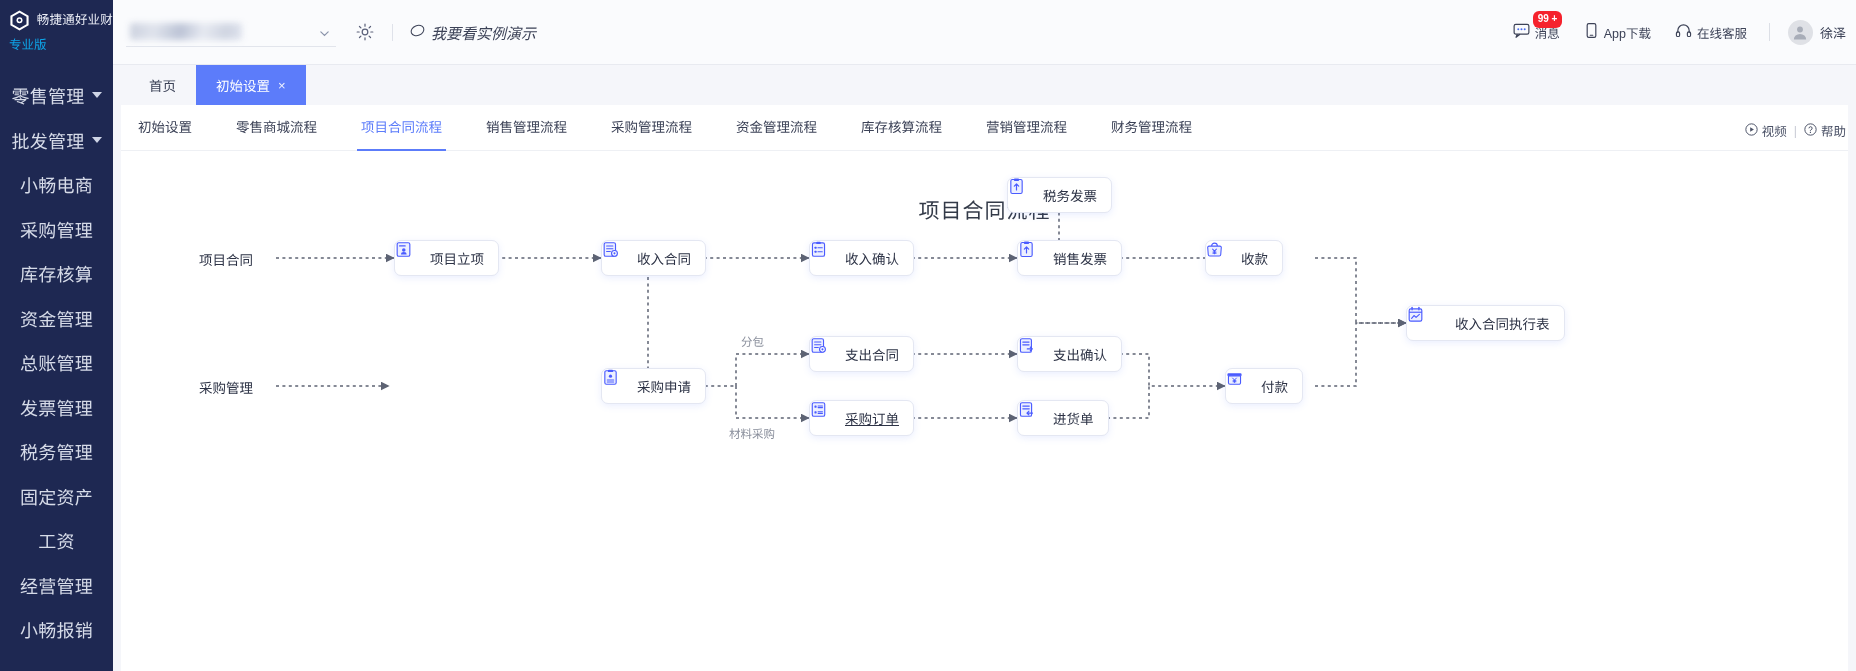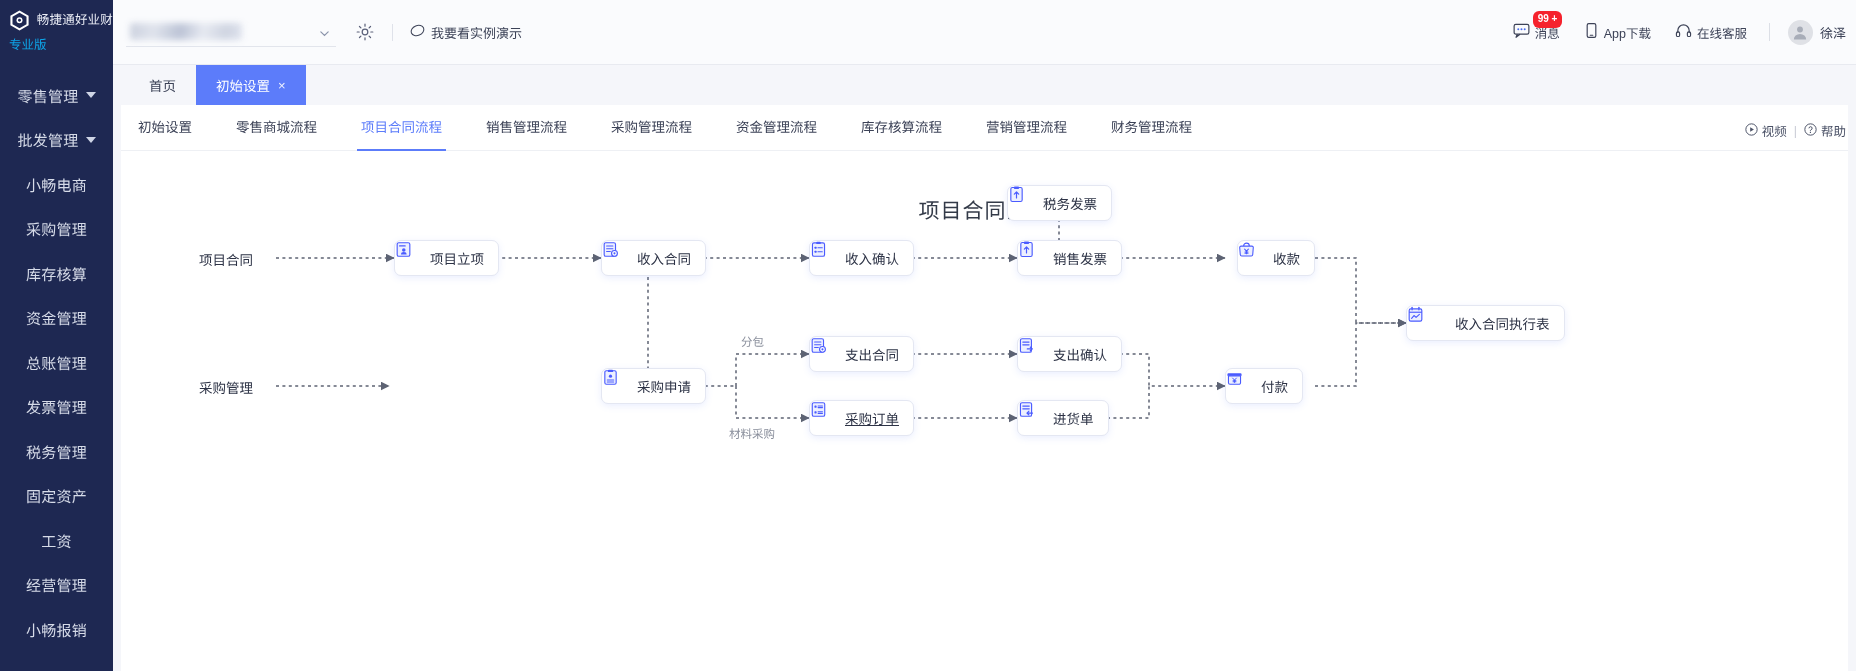--- a/index.html
+++ b/index.html
@@ -31,21 +31,21 @@
     white-space: nowrap; line-height: 1;
   }
   .logo-sub {
     color: #0ea5e9; font-size: 12.5px; margin-top: 7px; margin-left: 1px;
     line-height: 1;
   }
   .nav { padding-top: 8px; }
   .nav-item {
     height: 44.5px; display: flex; align-items: center;
     justify-content: center; gap: 7px;
-    color: #d6dbe8; font-size: 15px; cursor: pointer;
+    color: #d6dbe8; font-size: 18px; cursor: pointer;
     letter-spacing: .3px; user-select: none;
   }
   .caret-down {
     width: 0; height: 0; border-left: 5px solid transparent;
     border-right: 5px solid transparent; border-top: 6px solid #cfd5e6;
   }
 
   
   .header {
     position: absolute; left: 113px; top: 0; right: 0;
@@ -64,21 +64,21 @@
     filter: blur(3px); border-radius: 2px; opacity: .95;
   }
   .org-caret {
     position: absolute; right: 6px; top: 8px;
     width: 11px; height: 11px;
   }
   .gear-btn { margin-left: 19px; width: 20px; height: 20px; cursor: pointer; }
   .hdr-sep { width: 1px; height: 17px; background: #dfe2ea; margin: 0 17px; }
   .demo-link {
     display: flex; align-items: center; gap: 6px;
-    font-size: 13px; color: #3c4257; cursor: pointer;
+    font-size: 15px; color: #3c4257; cursor: pointer; font-style: italic;
   }
   .hdr-right {
     margin-left: auto; display: flex; align-items: center;
     padding-right: 10px; gap: 0;
   }
   .hdr-act {
     display: flex; align-items: center; gap: 5px;
     font-size: 12.5px; color: #3c4257; cursor: pointer;
     position: relative; margin-left: 24px; white-space: nowrap;
   }
@@ -400,21 +400,21 @@
           <path d="M1194 281 L1235 281 L1235 218 L1285 218" marker-end="url(#ah)"></path>
         </g>
       </svg>
 
       <div class="lane-label" style="left:78px; top:144px;">项目合同</div>
       <div class="lane-label" style="left:78px; top:272px;">采购管理</div>
 
       <div class="edge-label" style="left:620px; top:228px;">分包</div>
       <div class="edge-label" style="left:608px; top:320px;">材料采购</div>
 
-      <div class="node" style="left:886px; top:72px;margin-top:8px;">
+      <div class="node" style="left:886px; top:72px;">
         <span class="ico">
           <svg viewBox="0 0 18 18" width="17" height="17">
             <rect x="3" y="1.6" width="12" height="14.8" rx="1.6" fill="#edf0ff" stroke="#4a5bff" stroke-width="1.2"></rect>
             <rect x="6.2" y="0.6" width="5.6" height="2.6" rx="1" fill="#4a5bff"></rect>
             <path d="M9 12.6 V6.4 M6.7 8.6 L9 6.2 L11.3 8.6" stroke="#4a5bff" stroke-width="1.25" fill="none" stroke-linecap="round" stroke-linejoin="round"></path>
           </svg>
         </span>
         <span>税务发票</span>
       </div>
 
@@ -462,21 +462,21 @@
         <span class="ico">
           <svg viewBox="0 0 18 18" width="17" height="17">
             <rect x="3" y="1.6" width="12" height="14.8" rx="1.6" fill="#edf0ff" stroke="#4a5bff" stroke-width="1.2"></rect>
             <rect x="6.2" y="0.6" width="5.6" height="2.6" rx="1" fill="#4a5bff"></rect>
             <path d="M9 12.6 V6.4 M6.7 8.6 L9 6.2 L11.3 8.6" stroke="#4a5bff" stroke-width="1.25" fill="none" stroke-linecap="round" stroke-linejoin="round"></path>
           </svg>
         </span>
         <span>销售发票</span>
       </div>
 
-      <div class="node" style="left:1116px; top:135px;">
+      <div class="node" style="left:1084px; top:135px;">
         <span class="ico">
           <svg viewBox="0 0 18 18" width="17" height="17">
             <path d="M3.2 5.4 h11.6 a1.4 1.4 0 0 1 1.4 1.5 l-.6 7.4 a1.6 1.6 0 0 1 -1.6 1.5 H4 a1.6 1.6 0 0 1 -1.6 -1.5 l-.6 -7.4 a1.4 1.4 0 0 1 1.4 -1.5 z" fill="#edf0ff" stroke="#4a5bff" stroke-width="1.15"></path>
             <path d="M6 5.2 a3 3 0 0 1 6 0" fill="none" stroke="#4a5bff" stroke-width="1.2"></path>
             <path d="M7 8.6 L9 10.8 L11 8.6 M9 10.8 V13.6 M7.4 11.6 H10.6 M7.4 12.9 H10.6" stroke="#4a5bff" stroke-width="1.1" fill="none" stroke-linecap="round"></path>
           </svg>
         </span>
         <span>收款</span>
       </div>
 

